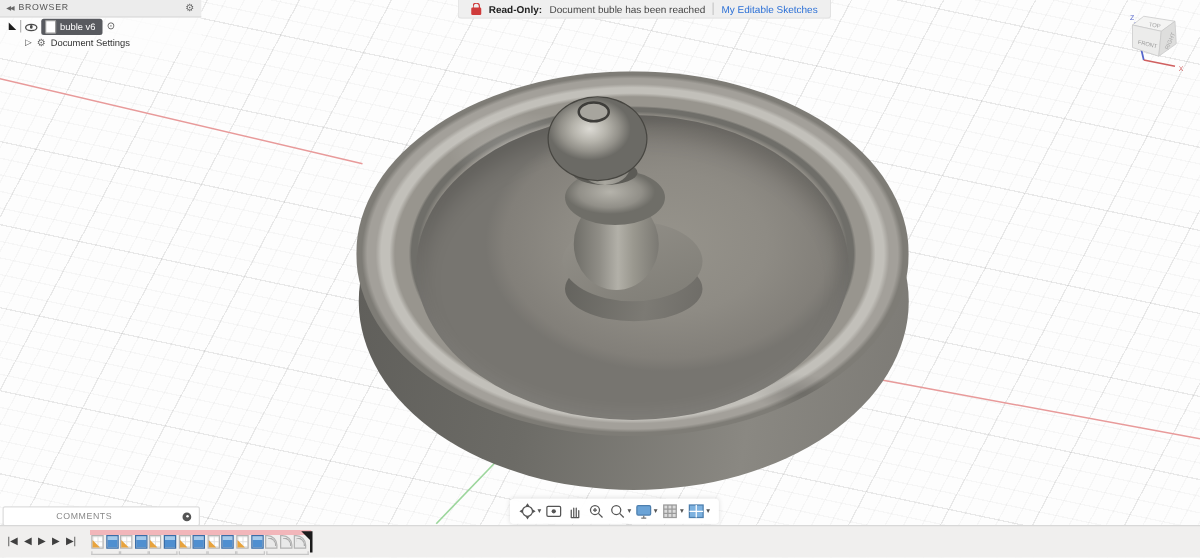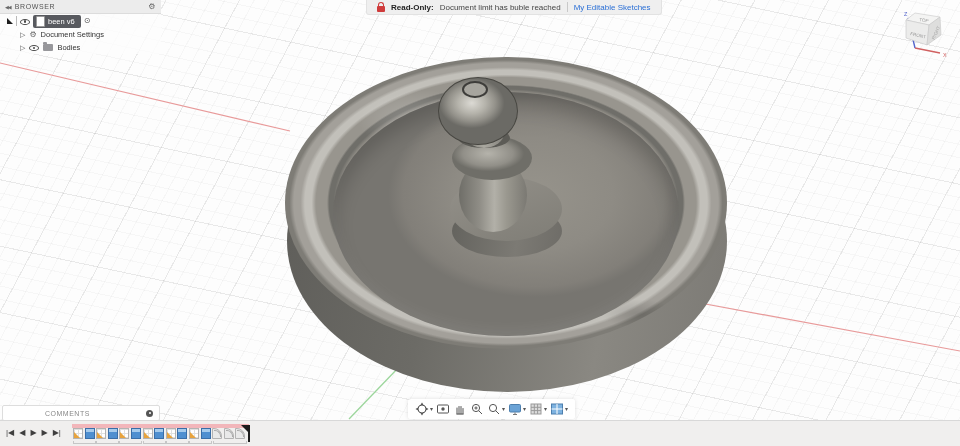--- a/index.html
+++ b/index.html
@@ -148,43 +148,37 @@
     <span>BROWSER</span>
     <span class="sp"></span>
     <span class="gear-glyph">⚙</span>
   </div>
   <div class="b-root">
     <span class="tri-filled"></span>
     <span class="vsep"></span>
     <span class="eye"></span>
     <span class="pill">
       <span class="doc"></span>
-      <span>been v6</span>
+      <span>buble v6</span>
     </span>
     <span class="radio">⊙</span>
   </div>
   <div id="browser-items">
       <div class="b-row">
         <span class="tri">▷</span>
         <span class="gear-glyph">⚙</span>
         <span>Document Settings</span>
       </div>
-      <div class="b-row">
-        <span class="tri">▷</span>
-        <span class="eye"></span>
-        <span class="folder"></span>
-        <span>Bodies</span>
-      </div>
     </div>
 </div>
 
 <div class="notify">
   <span class="lock"></span>
   <b>Read-Only:</b>
-  <span>Document limit has buble reached</span>
+  <span>Document buble has been reached</span>
   <span class="div"></span>
   <a href="#">My Editable Sketches</a>
 </div>
 
 <svg class="viewcube" width="65" height="60">
   <line x1="15" y1="13" x2="22" y2="43" stroke="#5566cc" stroke-width="1.4"></line>
   <line x1="22" y1="43" x2="47" y2="48" stroke="#d06060" stroke-width="1.4"></line>
   <polygon points="22,8 47,12 36,20 13,15" fill="#f4f4f3" stroke="#c8c8c8" stroke-width="0.6"></polygon>
   <polygon points="13,15 36,20 34,40 13,33" fill="#ececeb" stroke="#c8c8c8" stroke-width="0.6"></polygon>
   <polygon points="36,20 47,12 48,30 34,40" fill="#dededd" stroke="#c8c8c8" stroke-width="0.6"></polygon>

